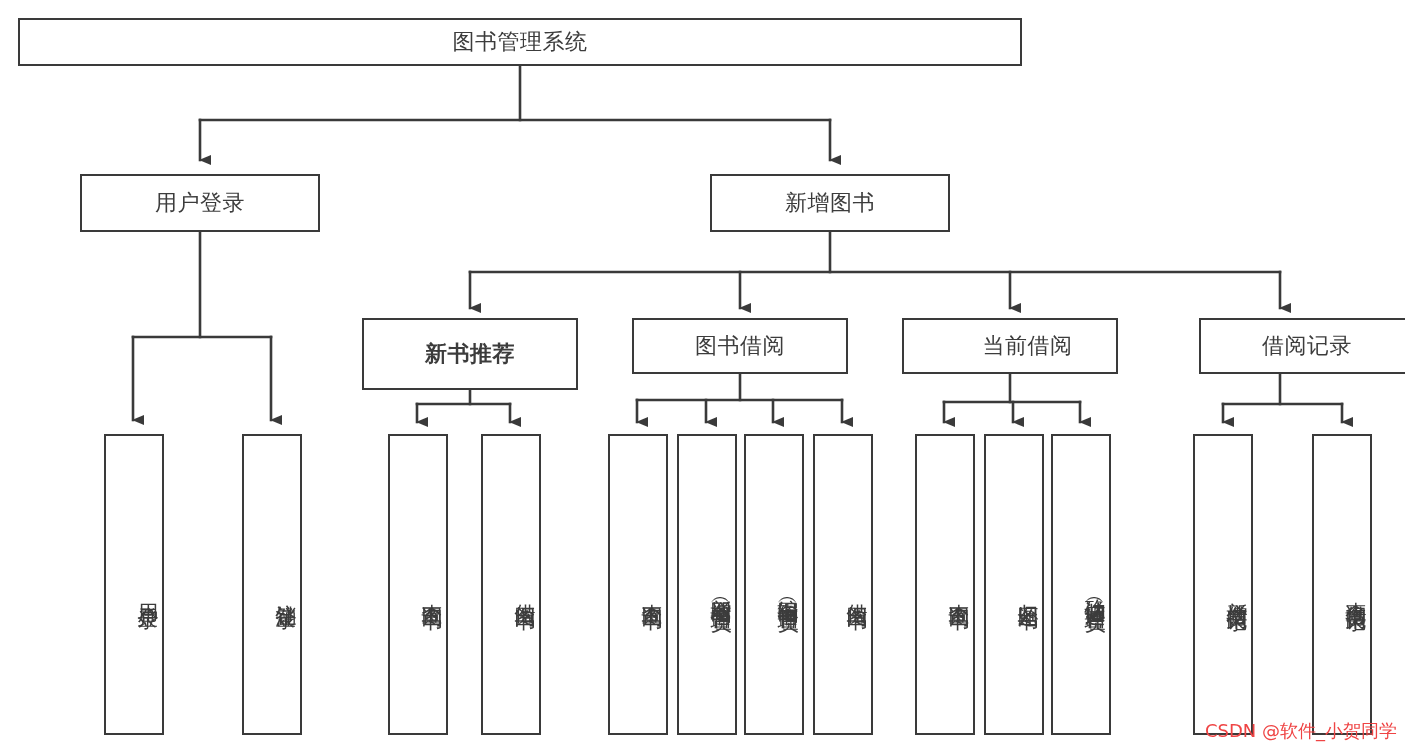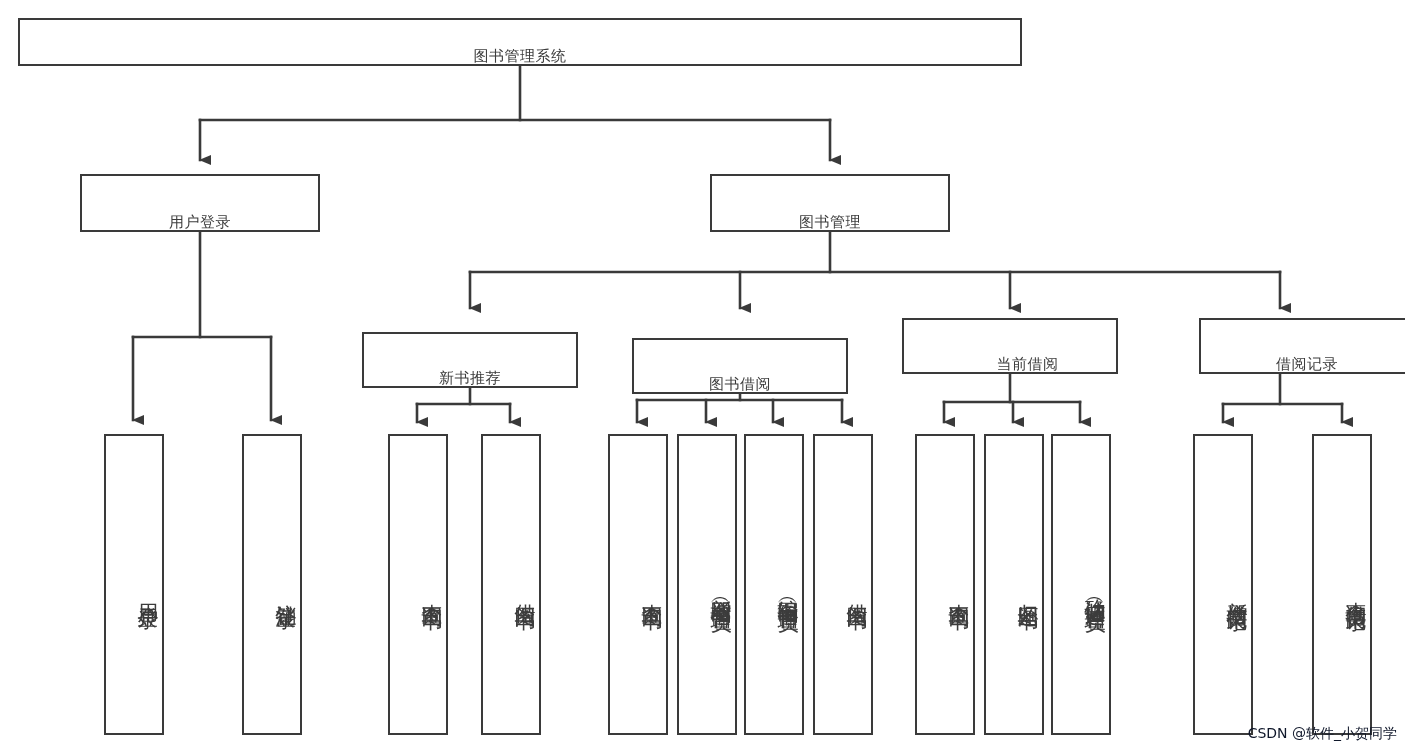--- a/index.html
+++ b/index.html
@@ -30,24 +30,23 @@
     border: 2px solid #3a3a3a;
     background: #ffffff;
     color: #3c3c3c;
     display: flex;
     align-items: center;
     justify-content: center;
     text-align: center;
     z-index: 2;
   }
   .node.horiz {
-    font-size: 15px;
+    font-size: 22px;
     letter-spacing: 0.5px;
     line-height: 1.1;
-    align-items: flex-end;
   }
   .node.vert {
     writing-mode: vertical-rl;
     text-orientation: upright;
     font-size: 21px;
     letter-spacing: 2px;
     align-items: flex-start;
     justify-content: center;
     padding-top: 12px;
   }
@@ -56,22 +55,22 @@
     white-space: pre-line;
   }
   .node.vert .label {
     writing-mode: vertical-rl;
     text-orientation: upright;
   }
   #watermark {
     position: absolute;
     right: 8px;
     bottom: 4px;
-    font-size: 14px;
-    color: #0f172a;
+    font-size: 18px;
+    color: #ef4444;
     z-index: 5;
     white-space: nowrap;
     font-family: "DejaVu Sans", "Liberation Sans", sans-serif;
   }
 </style>
 </head>
 <body>
 
 <div id="canvas">
 
@@ -126,27 +125,27 @@
   </svg>
 
   <div class="node horiz" style="left:18px; top:18px; width:1004px; height:48px;">
     <span class="label">图书管理系统</span>
   </div>
 
   <div class="node horiz" style="left:80px; top:174px; width:240px; height:58px;">
     <span class="label">用户登录</span>
   </div>
   <div class="node horiz" style="left:710px; top:174px; width:240px; height:58px;">
-    <span class="label">图书管理</span>
+    <span class="label">新增图书</span>
   </div>
 
-  <div class="node horiz" style="left:362px; top:332px; width:216px; height:56px;">
+  <div class="node horiz" style="left:362px; top:318px; width:216px; height:72px;font-weight:bold;">
     <span class="label">新书推荐</span>
   </div>
-  <div class="node horiz" style="left:632px; top:318px; width:216px; height:56px;margin-top:20px;">
+  <div class="node horiz" style="left:632px; top:318px; width:216px; height:56px;">
     <span class="label">图书借阅</span>
   </div>
   <div class="node horiz" style="left:902px; top:318px; width:216px; height:56px;padding-left:35px;">
     <span class="label">当前借阅</span>
   </div>
   <div class="node horiz" style="left:1199px; top:318px; width:216px; height:56px;">
     <span class="label">借阅记录</span>
   </div>
 
   <div class="node vert" style="left:104px; top:434px; width:60px; height:301px;">

